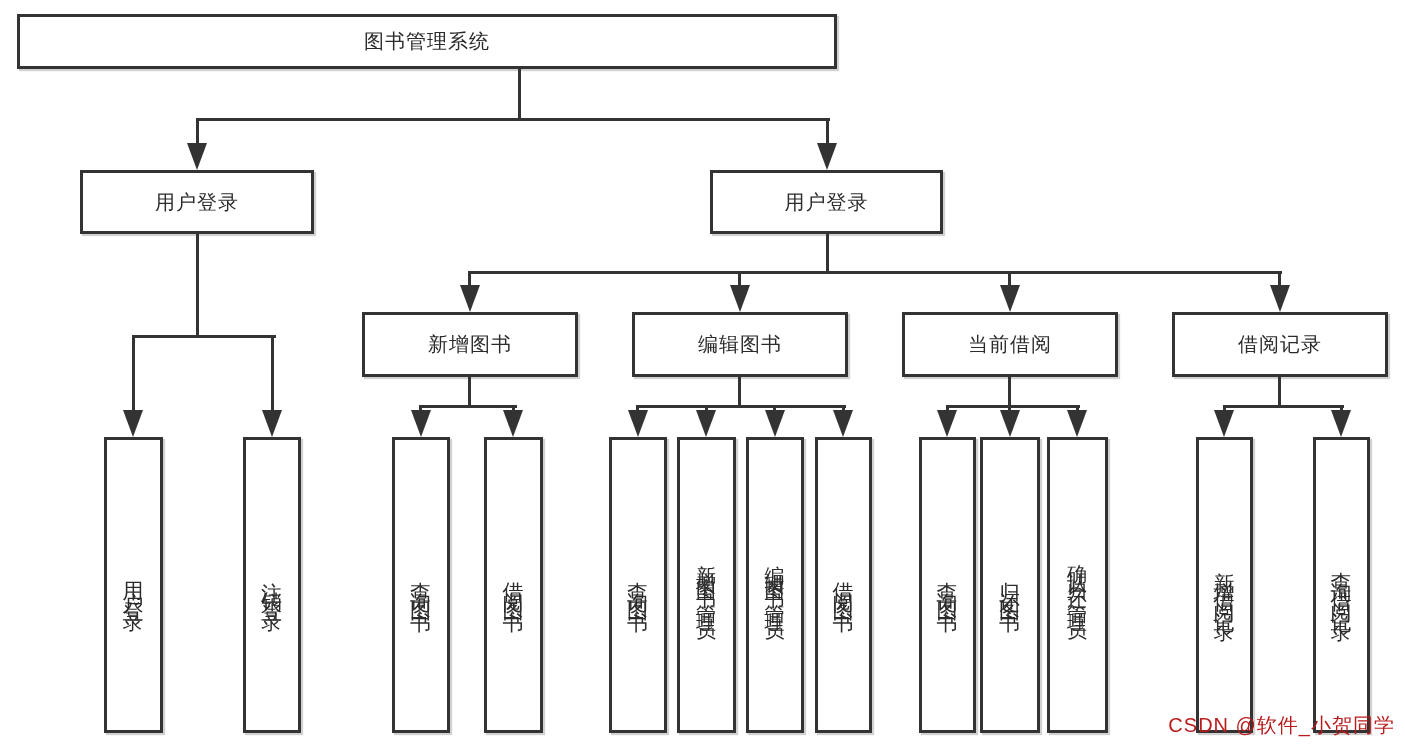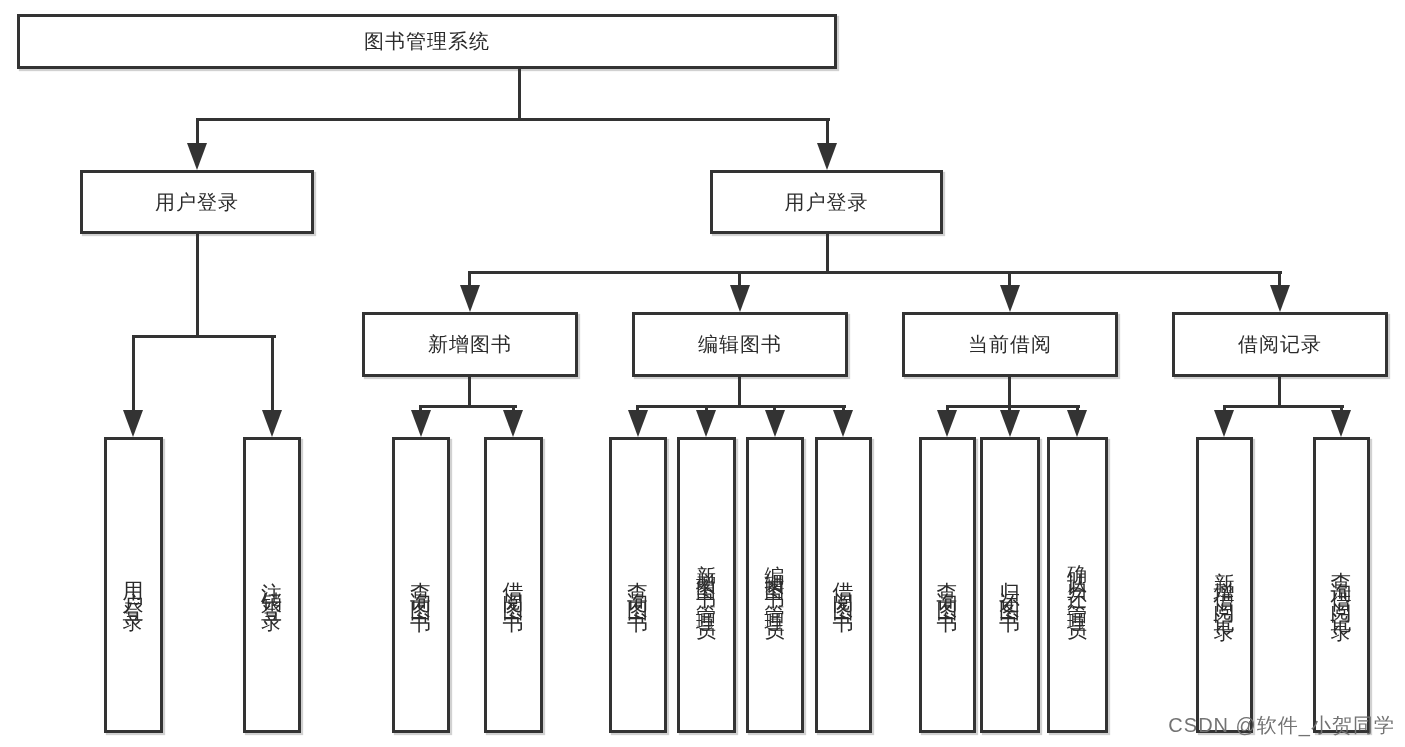--- a/index.html
+++ b/index.html
@@ -20,21 +20,21 @@
   .vlabel.long{font-size:20px;letter-spacing:8px;}
   .vline{position:absolute;width:3px;background:#333333;}
   .hline{position:absolute;height:3px;background:#333333;}
   .arrow{
     position:absolute;width:0;height:0;
     border-left:10px solid transparent;border-right:10px solid transparent;
     border-top:27px solid #333333;
   }
   .watermark{
     position:absolute;right:10px;bottom:8px;z-index:20;
-    font-size:20px;color:#737373;letter-spacing:1px;white-space:nowrap;margin-top:24px;
+    font-size:20px;color:#b91c1c;letter-spacing:1px;white-space:nowrap;margin-top:24px;
   }
 </style>
 </head>
 <body>
 
 <div class="canvas">
 
   <div class="node" style="left:17px;top:14px;width:820px;height:55px;">
     <span class="hlabel">图书管理系统</span>
   </div>

